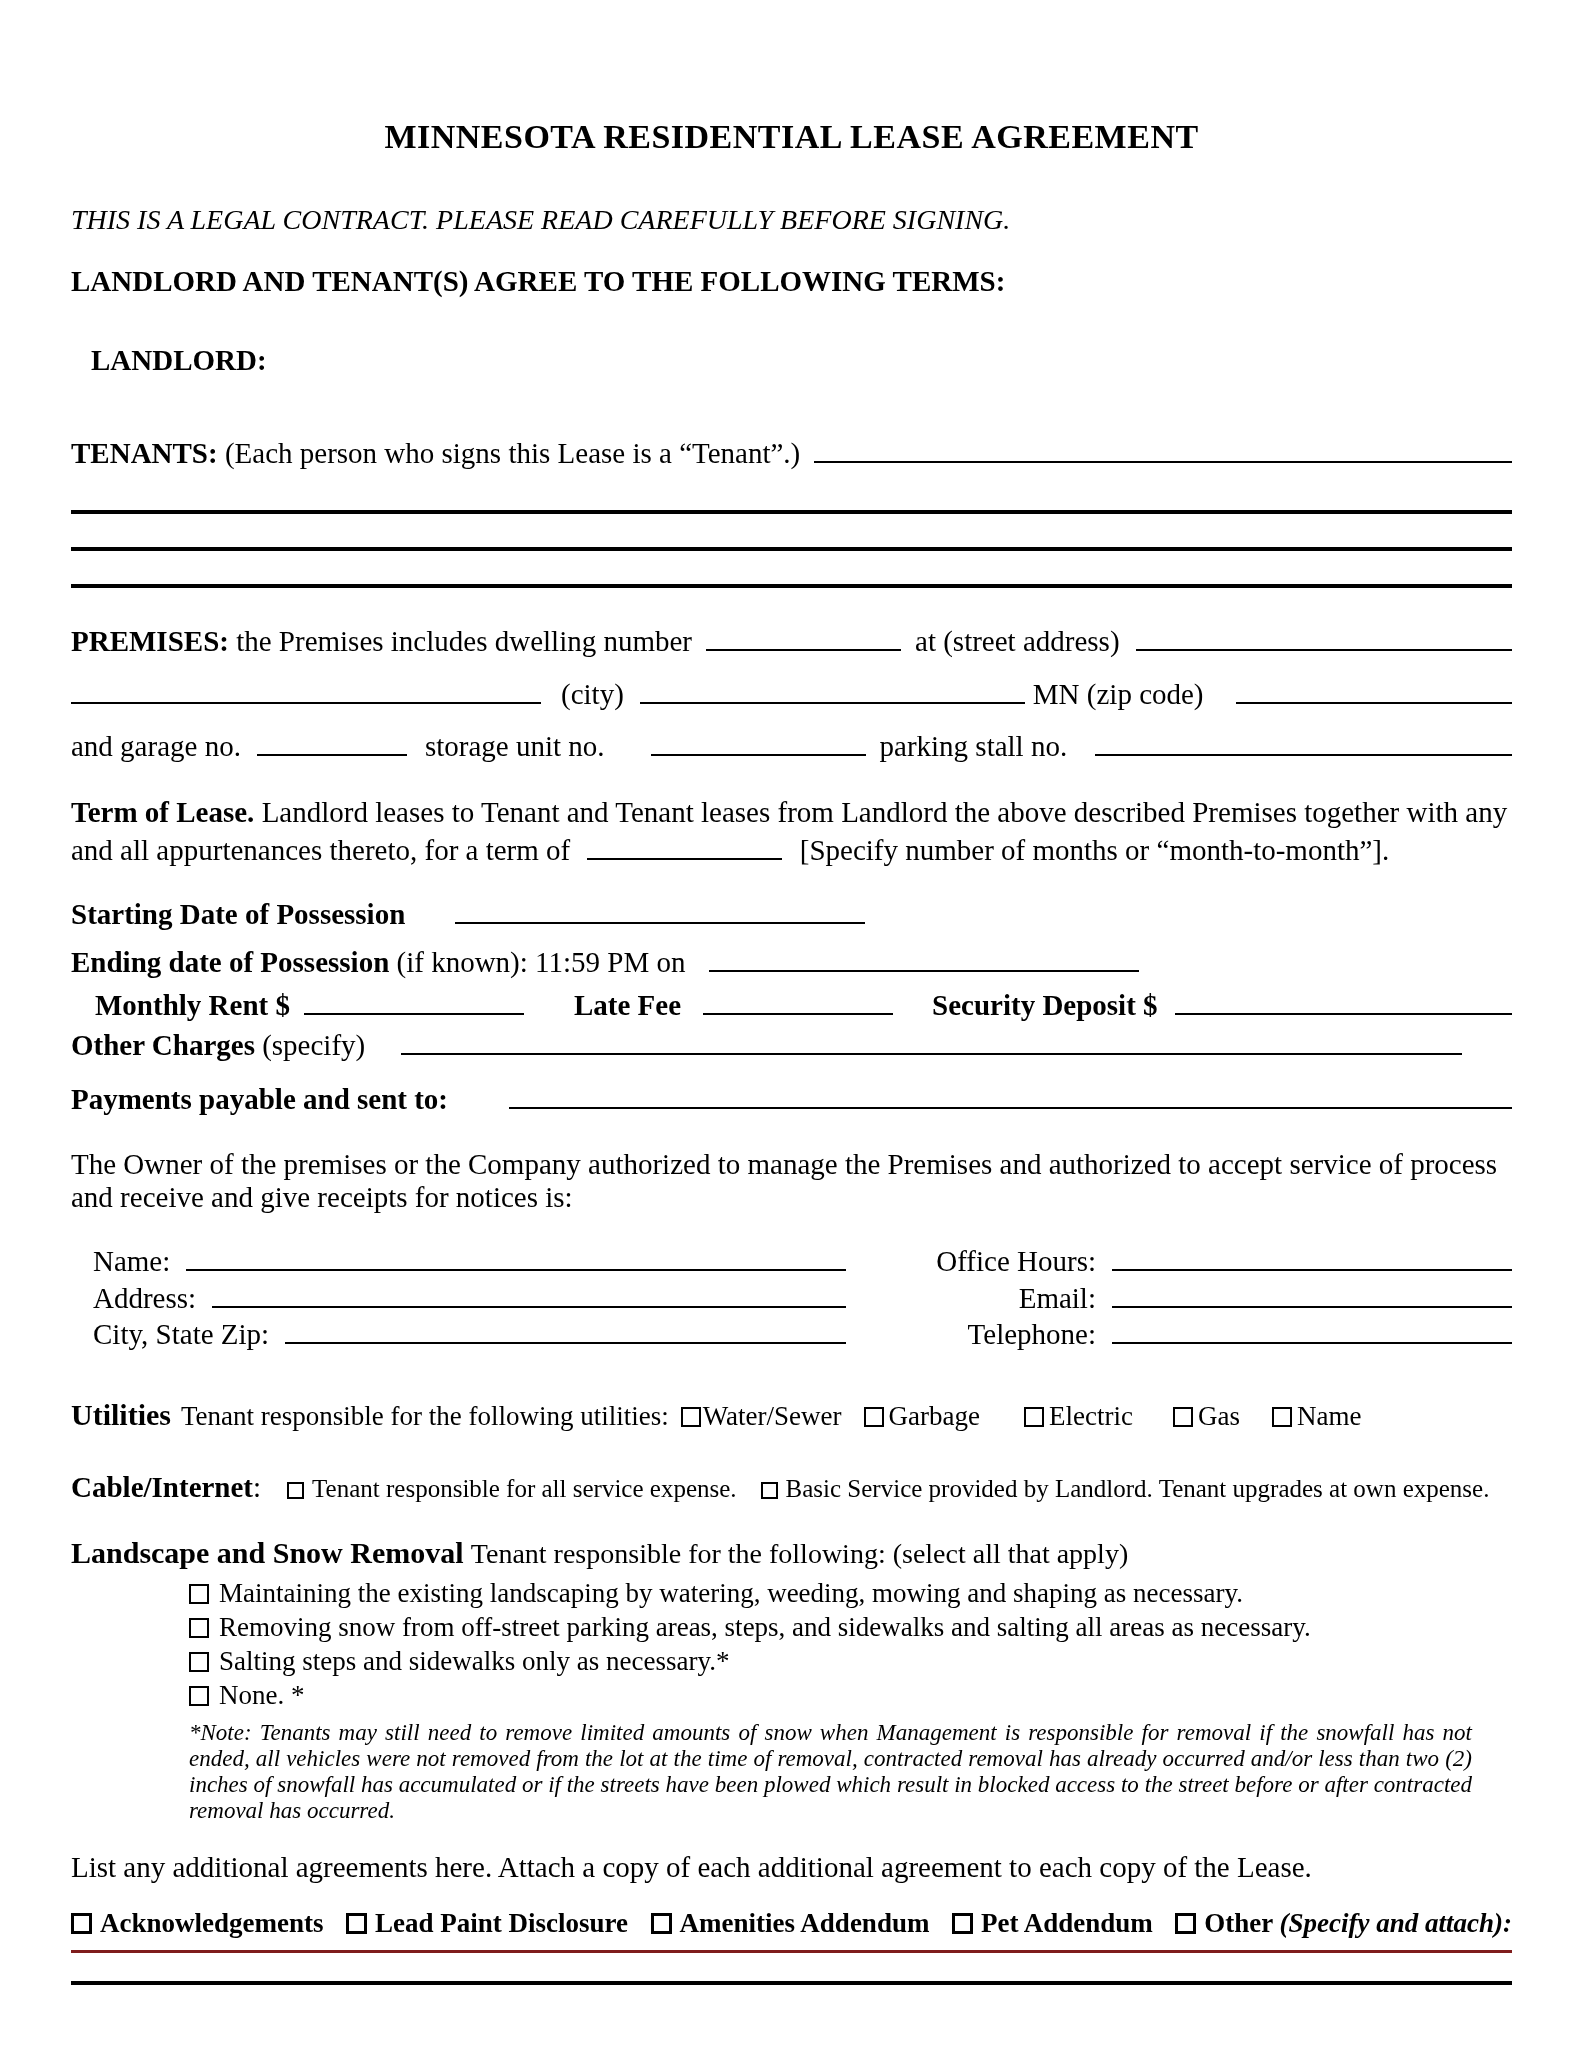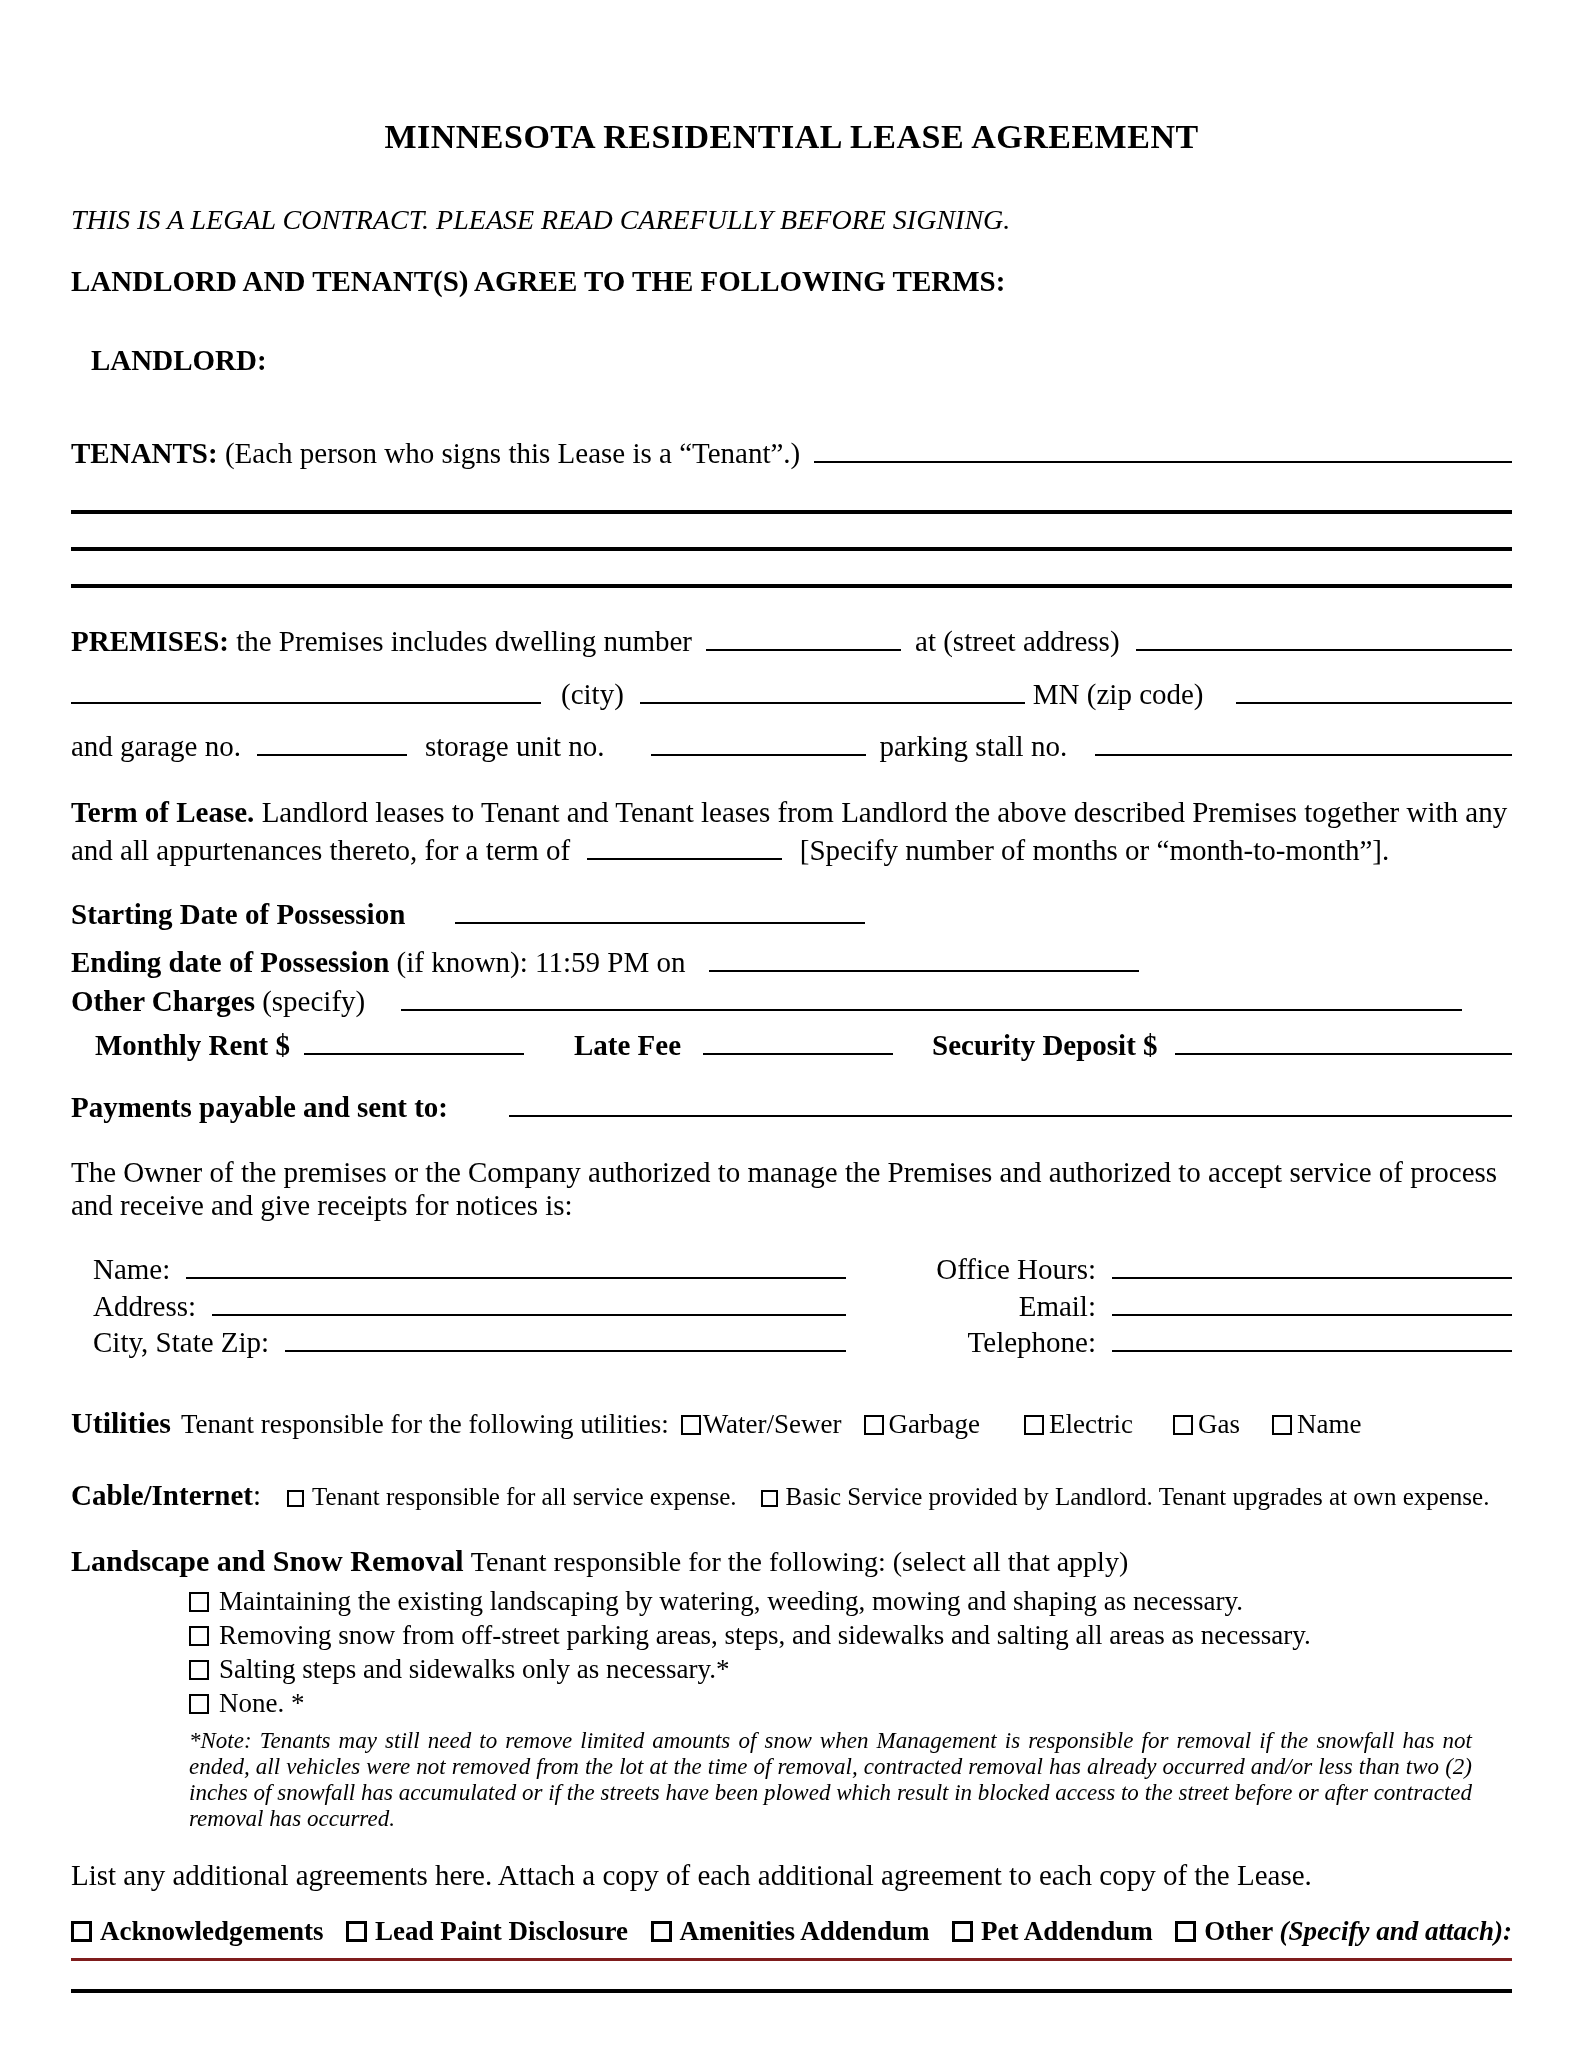--- a/index.html
+++ b/index.html
@@ -36,21 +36,21 @@
   .premises .row + .row { margin-top:15px; }
 
   .term-par { margin:30px 0 0 0; line-height:36px; }
   .starting-row { margin-top:26px; }
   .starting-row .iblank { width:410px; margin-left:50px; }
   .ending-row { margin-top:10px; }
   .ending-row .iblank { width:430px; margin-left:24px; }
   .rent-row { margin-top:6px; padding-left:24px; }
   .other-row { margin-top:2px; }
   .other-row .fill { margin-left:36px; margin-right:50px; }
-  .payments-row { margin-top:24px;gap:39px; }
+  .payments-row { margin-top:16px;gap:39px; }
   .payments-row .fill { margin-left:22px; }
 
   .owner-par { margin:30px 0 0 0; line-height:33px; }
   .owner-block { margin-top:28px; }
   .orow { display:flex; align-items:baseline; line-height:33px; padding-left:22px; }
   .orow .lbl-l { white-space:nowrap; }
   .orow .fill-l { margin-left:16px; }
   .orow .lbl-r { flex:0 0 250px; text-align:right; white-space:nowrap; }
   .orow .fill-r { flex:0 0 400px; margin-left:16px; }
 
@@ -154,37 +154,37 @@
   </div>
 
   <div class="row ending-row">
     <span style="white-space:nowrap;">
       <span class="b">Ending date of Possession</span>
       <span>(if known): 11:59 PM on</span>
     </span>
     <span class="iblank"></span>
   </div>
 
-  <div class="row other-row">
-    <span style="white-space:nowrap;">
-      <span class="b">Other Charges</span>
-      <span>(specify)</span>
-    </span>
-    <span class="fill"></span>
-  </div>
-
   <div class="row rent-row">
     <span class="b" style="white-space:nowrap;">Monthly Rent  $</span>
     <span class="iblank" style="width:220px; margin-left:14px;"></span>
     <span class="b" style="margin-left:50px; white-space:nowrap;">Late Fee</span>
     <span class="iblank" style="width:190px; margin-left:22px;"></span>
     <span class="b" style="margin-left:39px; white-space:nowrap;">Security Deposit  $</span>
     <span class="fill" style="margin-left:17px;"></span>
   </div>
 
+  <div class="row other-row">
+    <span style="white-space:nowrap;">
+      <span class="b">Other Charges</span>
+      <span>(specify)</span>
+    </span>
+    <span class="fill"></span>
+  </div>
+
   <div class="row payments-row">
     <span class="b" style="white-space:nowrap;">Payments payable and sent to:</span>
     <span class="fill"></span>
   </div>
 
   <p class="owner-par">The Owner of the premises or the Company authorized to manage the Premises and authorized to accept service of process and receive and give receipts for notices is:</p>
 
   <div class="owner-block">
     <div class="orow">
       <span class="lbl-l">Name:</span>

